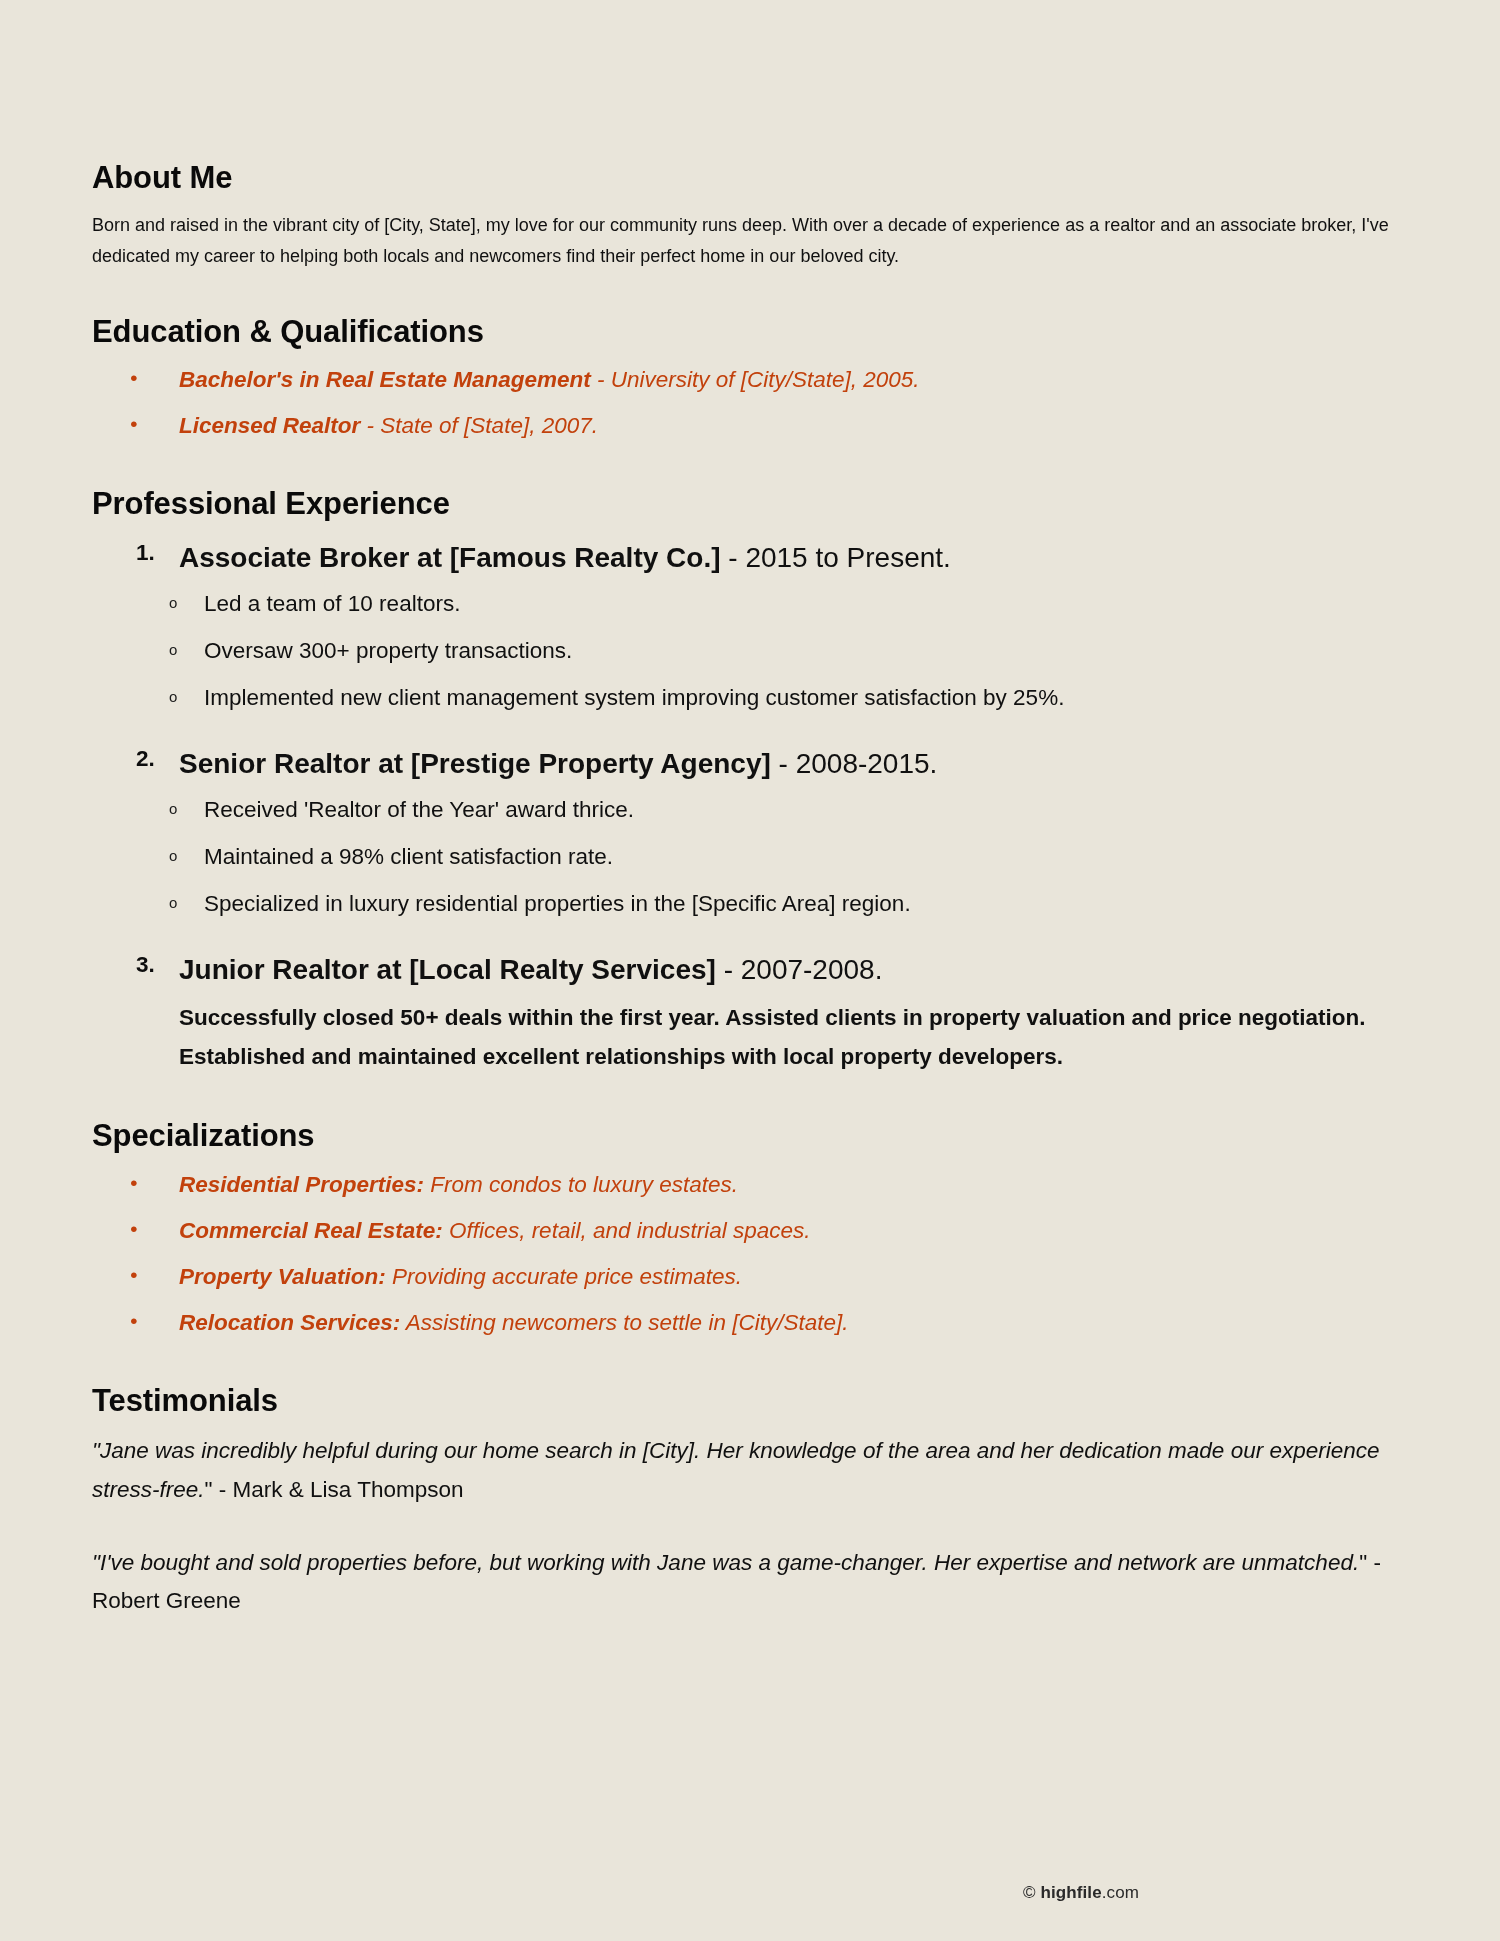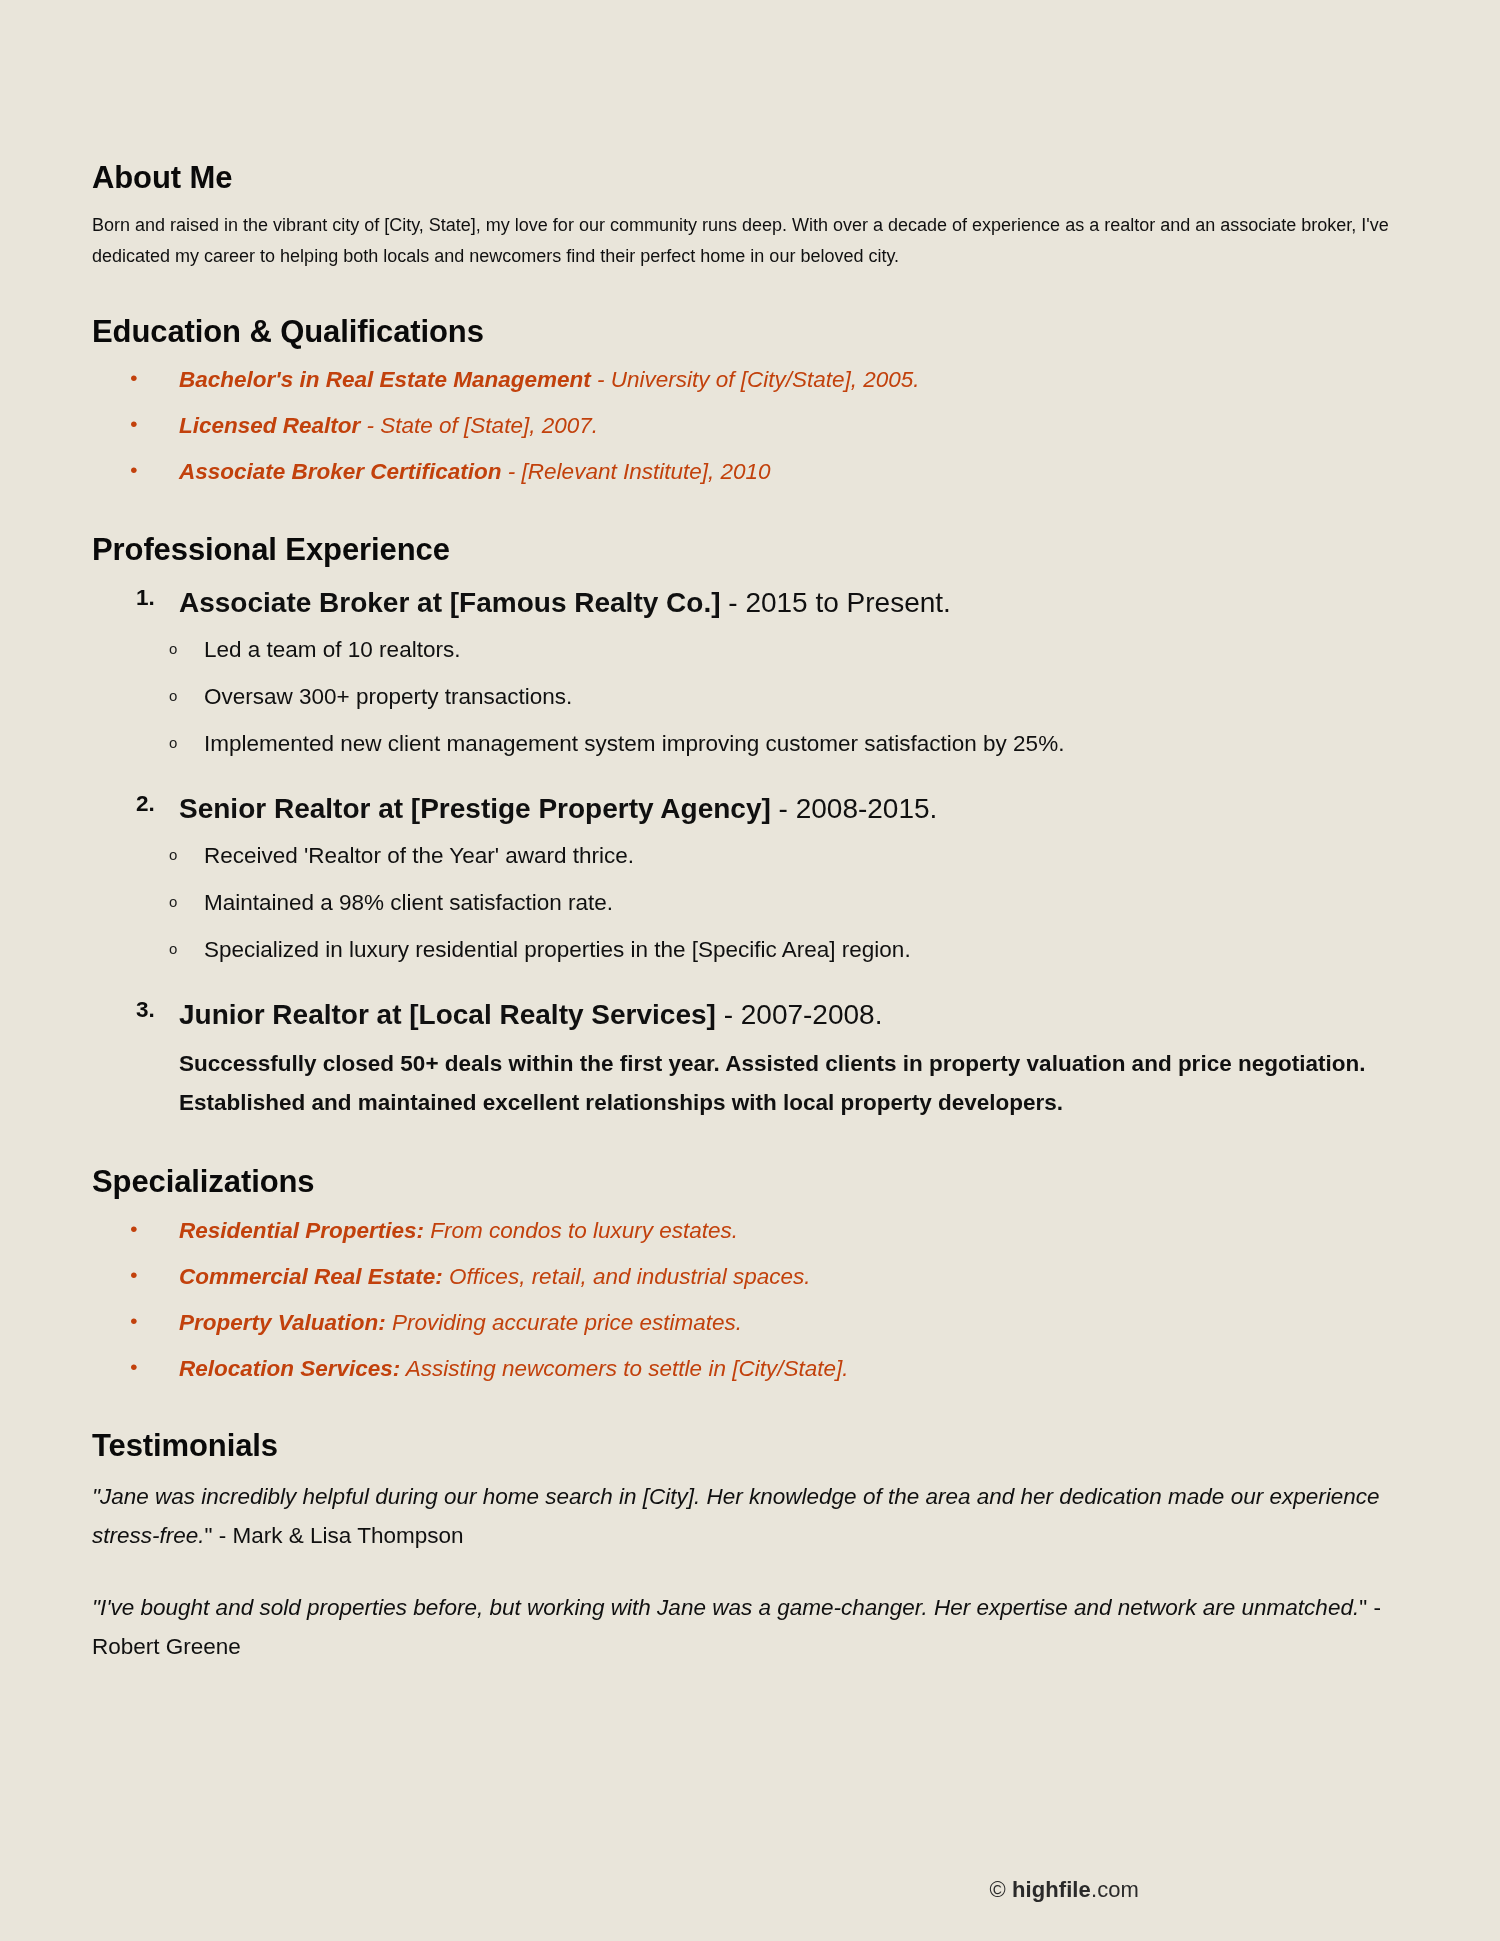--- a/index.html
+++ b/index.html
@@ -147,21 +147,21 @@
     font-style: italic;
   }
   .testimonial:last-child {
     margin-bottom: 0;
   }
 
   .watermark {
     position: absolute;
     right: 84px;
     bottom: 38px;
-    font-size: 22px;
+    font-size: 17px;
     color: #2a2a2a;
     letter-spacing: 0.1px;
     text-align: right;
   }
   .watermark .brand {
     font-weight: bold;
   }
 </style>
 </head>
 <body>
@@ -172,21 +172,20 @@
     <div class="section">
       <h1 class="section-title">About Me</h1>
       <p class="body-text">Born and raised in the vibrant city of [City, State], my love for our community runs deep. With over a decade of experience as a realtor and an associate broker, I've dedicated my career to helping both locals and newcomers find their perfect home in our beloved city.</p>
     </div>
 
     <div class="section">
       <h1 class="section-title">Education &amp; Qualifications</h1>
       <ul class="bullets">
         <li><b class="bold">Bachelor's in Real Estate Management</b><span> - University of [City/State], 2005.</span></li>
         <li><b class="bold">Licensed Realtor</b><span> - State of [State], 2007.</span></li>
-        <li><b class="bold">Associate Broker Certification</b><span> - [Relevant Institute], 2010</span></li>
       </ul>
     </div>
 
     <div class="section">
       <h1 class="section-title">Professional Experience</h1>
       <ol class="numbered">
 
         <li class="exp-item">
           <div class="exp-head"><b class="bold">Associate Broker at [Famous Realty Co.]</b><span> - 2015 to Present.</span></div>
         </li>

